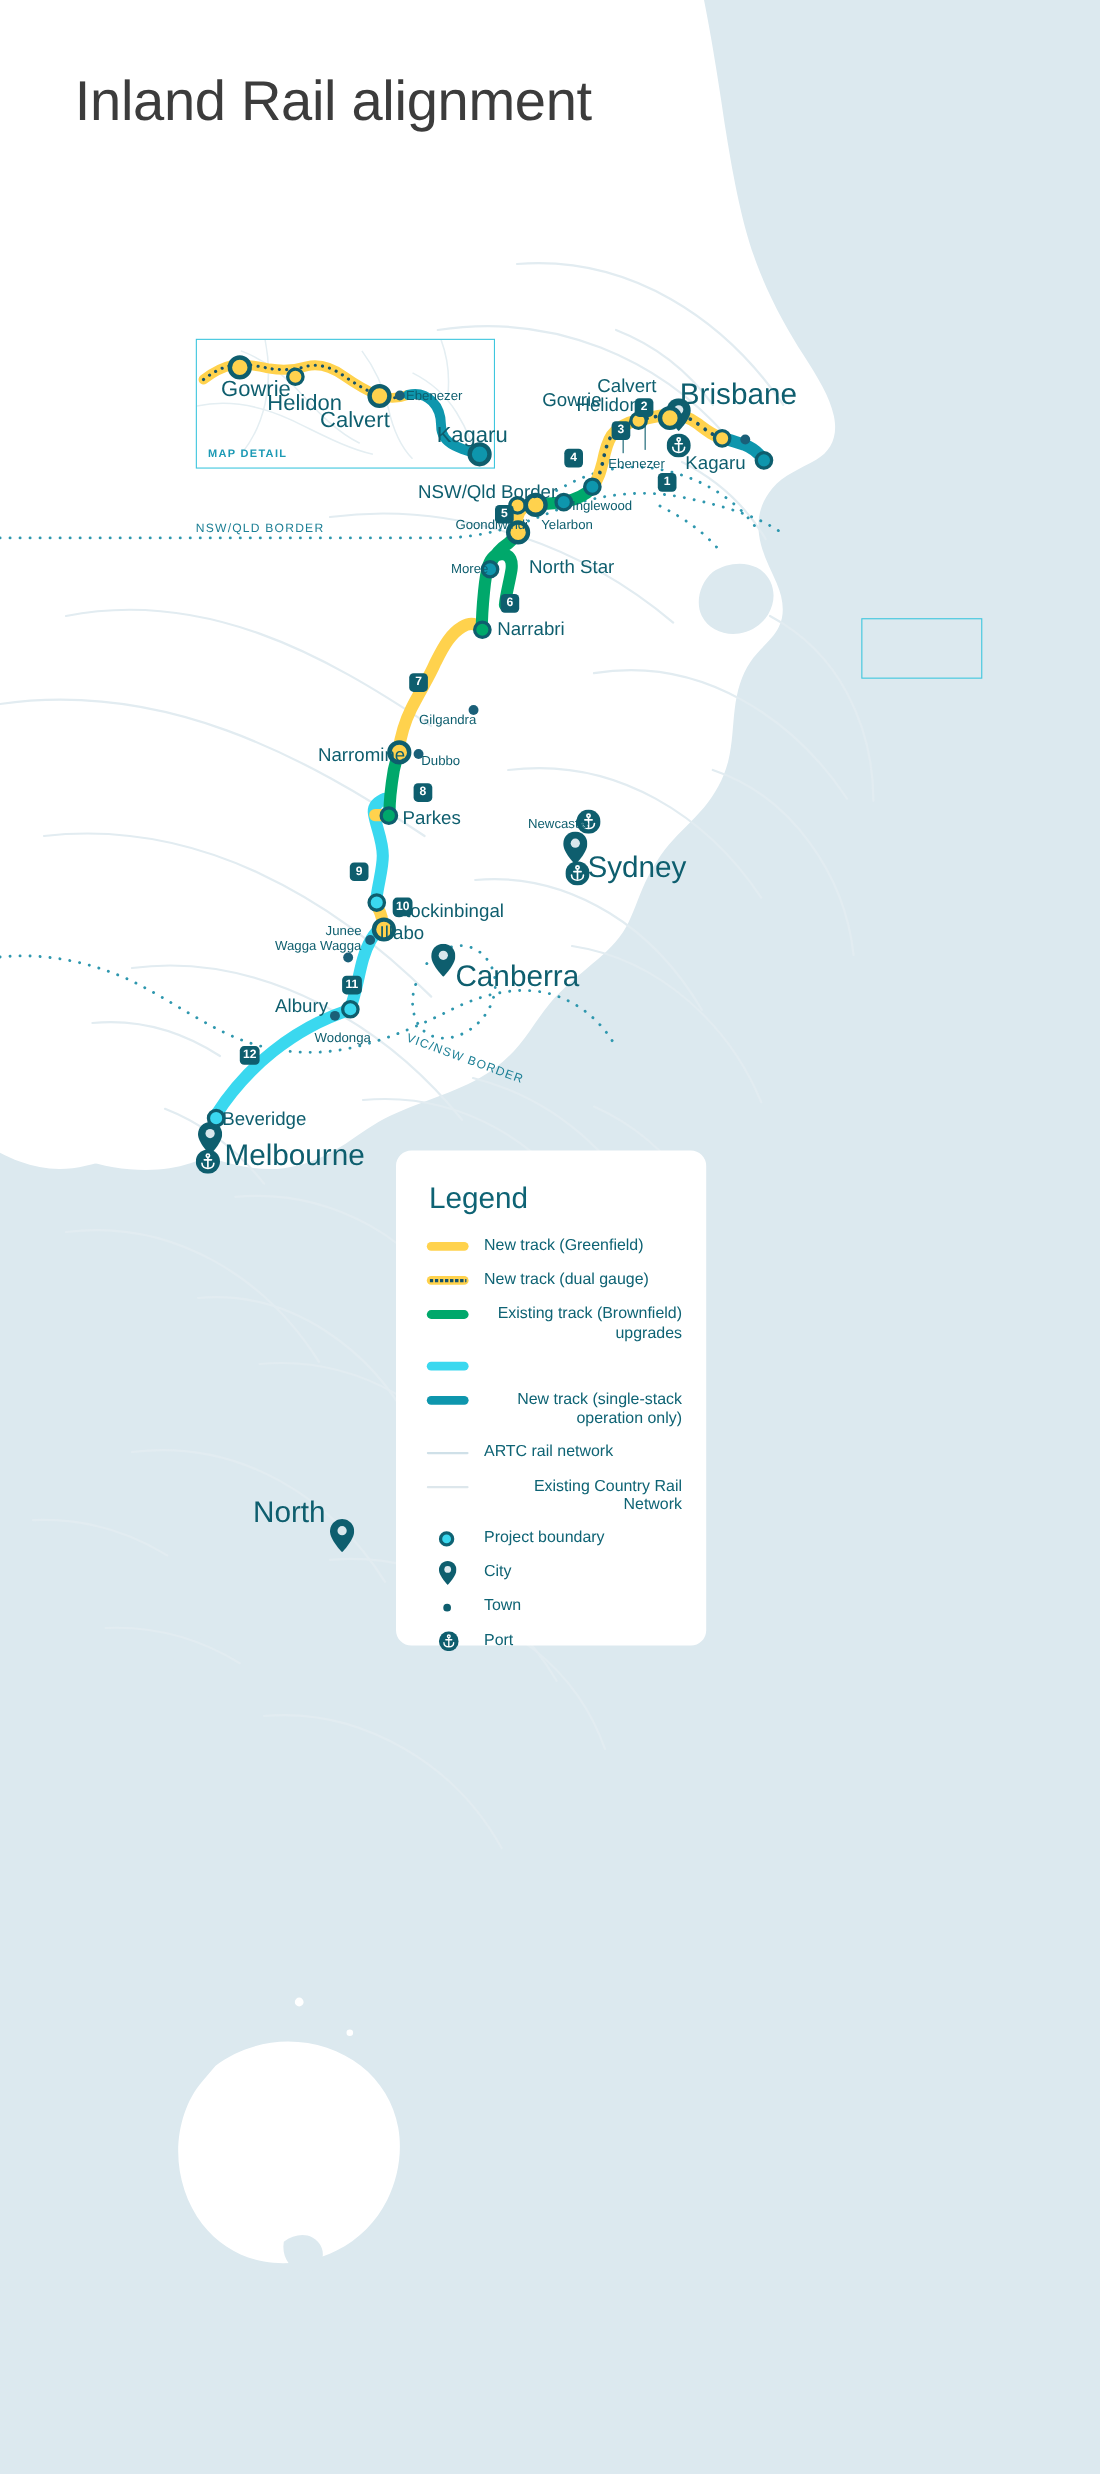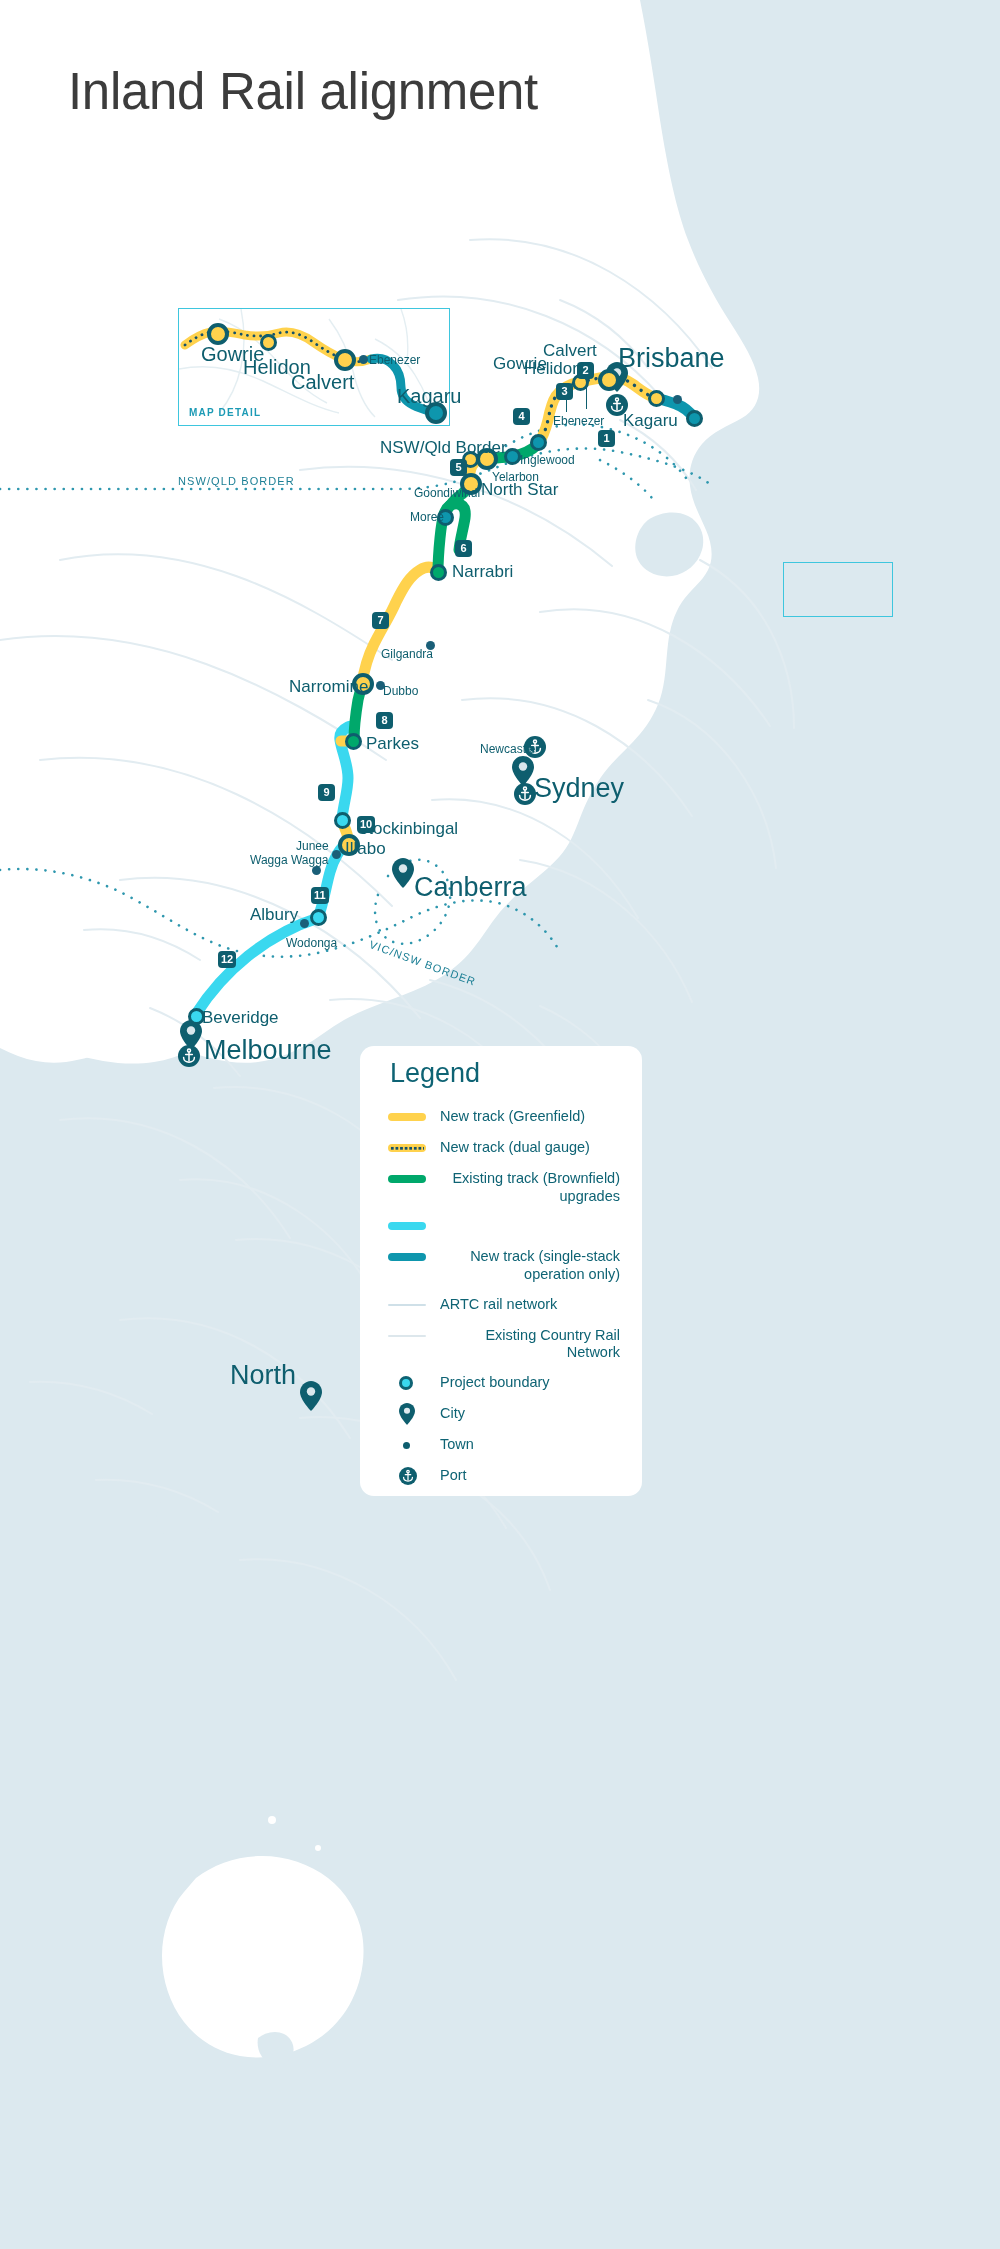--- a/index.html
+++ b/index.html
@@ -55,21 +55,21 @@
   #detail-box-on-map{
     position:absolute;left:783px;top:562px;width:110px;height:55px;
     border:1.6px solid #3ec6de;box-sizing:border-box;background:transparent;
   }
   .leader{position:absolute;background:#0e5e6e;width:1.4px;}
 
   
   #legend{
     position:absolute;left:360px;top:1046px;width:282px;height:450px;
     background:#ffffff;border-radius:14px;box-shadow:0 0 0 0 transparent;
-    box-sizing:border-box;padding:12px 22px 20px 28px;
+    box-sizing:border-box;padding:28px 22px 20px 28px;
   }
   #legend-title{font-size:27px;color:#0e6374;margin:0 0 18px 2px;font-weight:400;}
   .leg-row{display:flex;align-items:flex-start;margin-bottom:11px;}
   .leg-key{width:52px;min-width:52px;height:20px;position:relative;display:flex;align-items:center;}
   .leg-text{font-size:14.5px;color:#0e6374;line-height:1.22;padding-top:1px;text-align:right;}
   .swatch{width:38px;height:8px;border-radius:4px;}
   .swatch-dotted{
     width:38px;height:8px;border-radius:4px;background:#ffd24d;position:relative;overflow:hidden;
   }
   .swatch-dotted::after{
@@ -367,33 +367,33 @@
   <div class="lbl city" style="left:534px;top:773px;">Sydney</div>
   <div class="lbl city" style="left:414px;top:872px;">Canberra</div>
   <div class="lbl city" style="left:204px;top:1035px;">Melbourne</div>
   <div class="lbl city" style="left:230px;top:1360px;">North</div>
 
   <div class="lbl project" style="left:543px;top:341px;">Calvert</div>
   <div class="lbl project" style="left:524px;top:359px;">Helidon</div>
   <div class="lbl project" style="left:493px;top:354px;">Gowrie</div>
   <div class="lbl project" style="left:623px;top:411px;">Kagaru</div>
   <div class="lbl project" style="left:380px;top:438px;">NSW/Qld Border</div>
-  <div class="lbl project" style="left:481px;top:480px;text-align:center;">North Star</div>
+  <div class="lbl project" style="left:481px;top:506px;text-align:center;">North Star</div>
   <div class="lbl project" style="left:452px;top:562px;">Narrabri</div>
   <div class="lbl project" style="left:289px;top:677px;">Narromine</div>
   <div class="lbl project" style="left:366px;top:734px;">Parkes</div>
   <div class="lbl project" style="left:357px;top:819px;">Stockinbingal</div>
   <div class="lbl project" style="left:345px;top:839px;">Illabo</div>
   <div class="lbl project" style="left:250px;top:905px;">Albury</div>
   <div class="lbl project" style="left:202px;top:1008px;">Beveridge</div>
 
   <div class="lbl town" style="left:553px;top:414px;">Ebenezer</div>
   <div class="lbl town" style="left:520px;top:453px;">Inglewood</div>
   <div class="lbl town" style="left:492px;top:470px;">Yelarbon</div>
-  <div class="lbl town" style="left:414px;top:486px;">Goondiwindi</div>
+  <div class="lbl town" style="left:414px;top:470px;">Goondiwindi</div>
   <div class="lbl town" style="left:410px;top:510px;">Moree</div>
   <div class="lbl town" style="left:381px;top:647px;">Gilgandra</div>
   <div class="lbl town" style="left:383px;top:684px;">Dubbo</div>
   <div class="lbl town" style="left:480px;top:742px;">Newcastle</div>
   <div class="lbl town" style="left:296px;top:839px;">Junee</div>
   <div class="lbl town" style="left:250px;top:853px;">Wagga Wagga</div>
   <div class="lbl town" style="left:286px;top:936px;">Wodonga</div>
 
   <div class="lbl border" style="left:178px;top:475px;">NSW/QLD BORDER</div>
   <div class="lbl border" style="left:372px;top:938px;transform:rotate(20deg);transform-origin:left top;">VIC/NSW BORDER</div>

